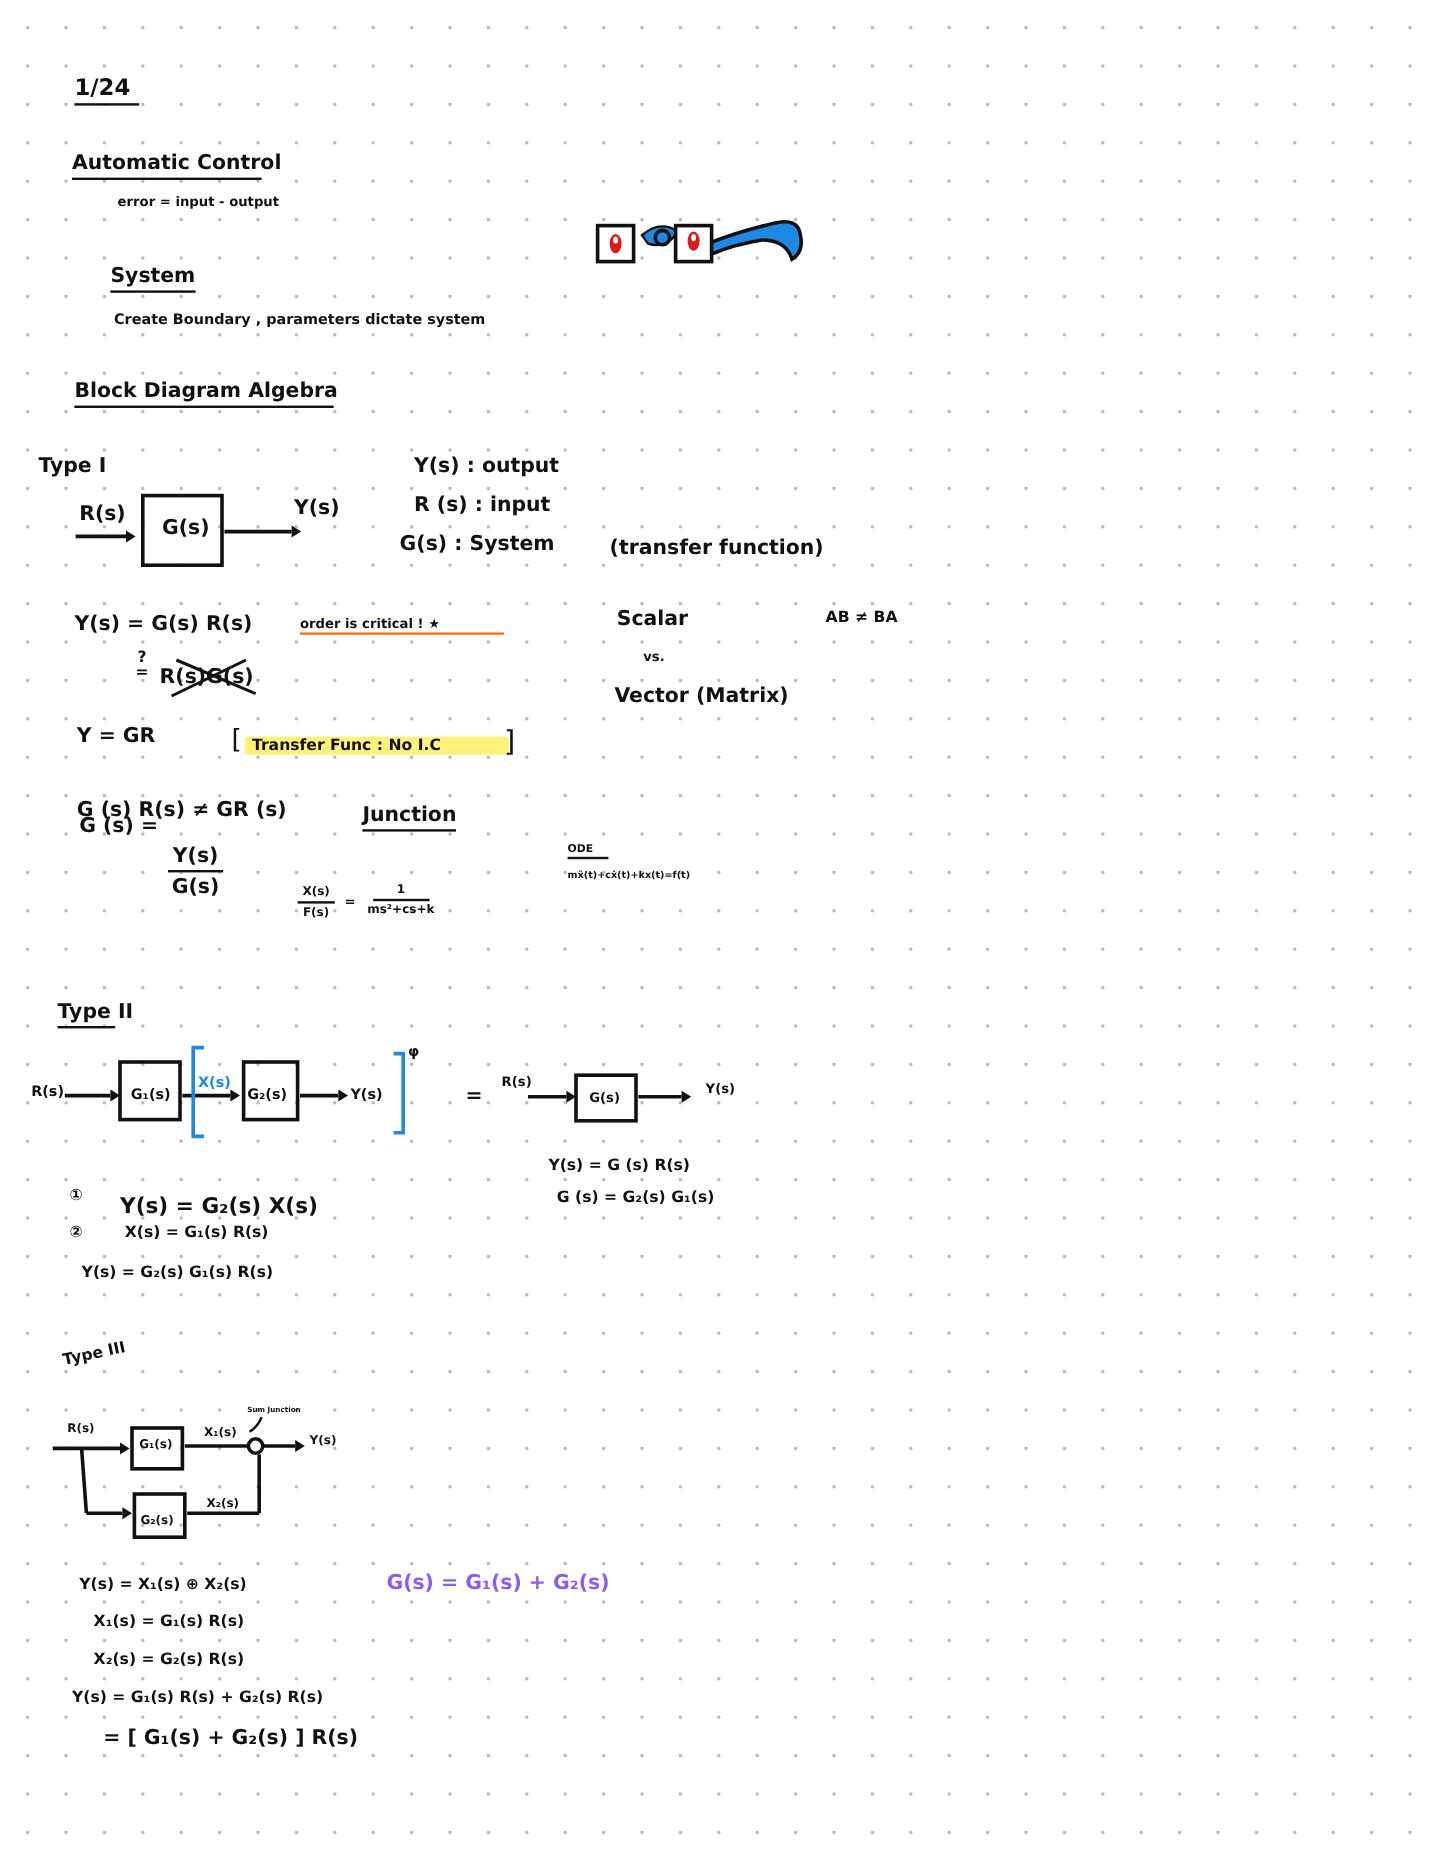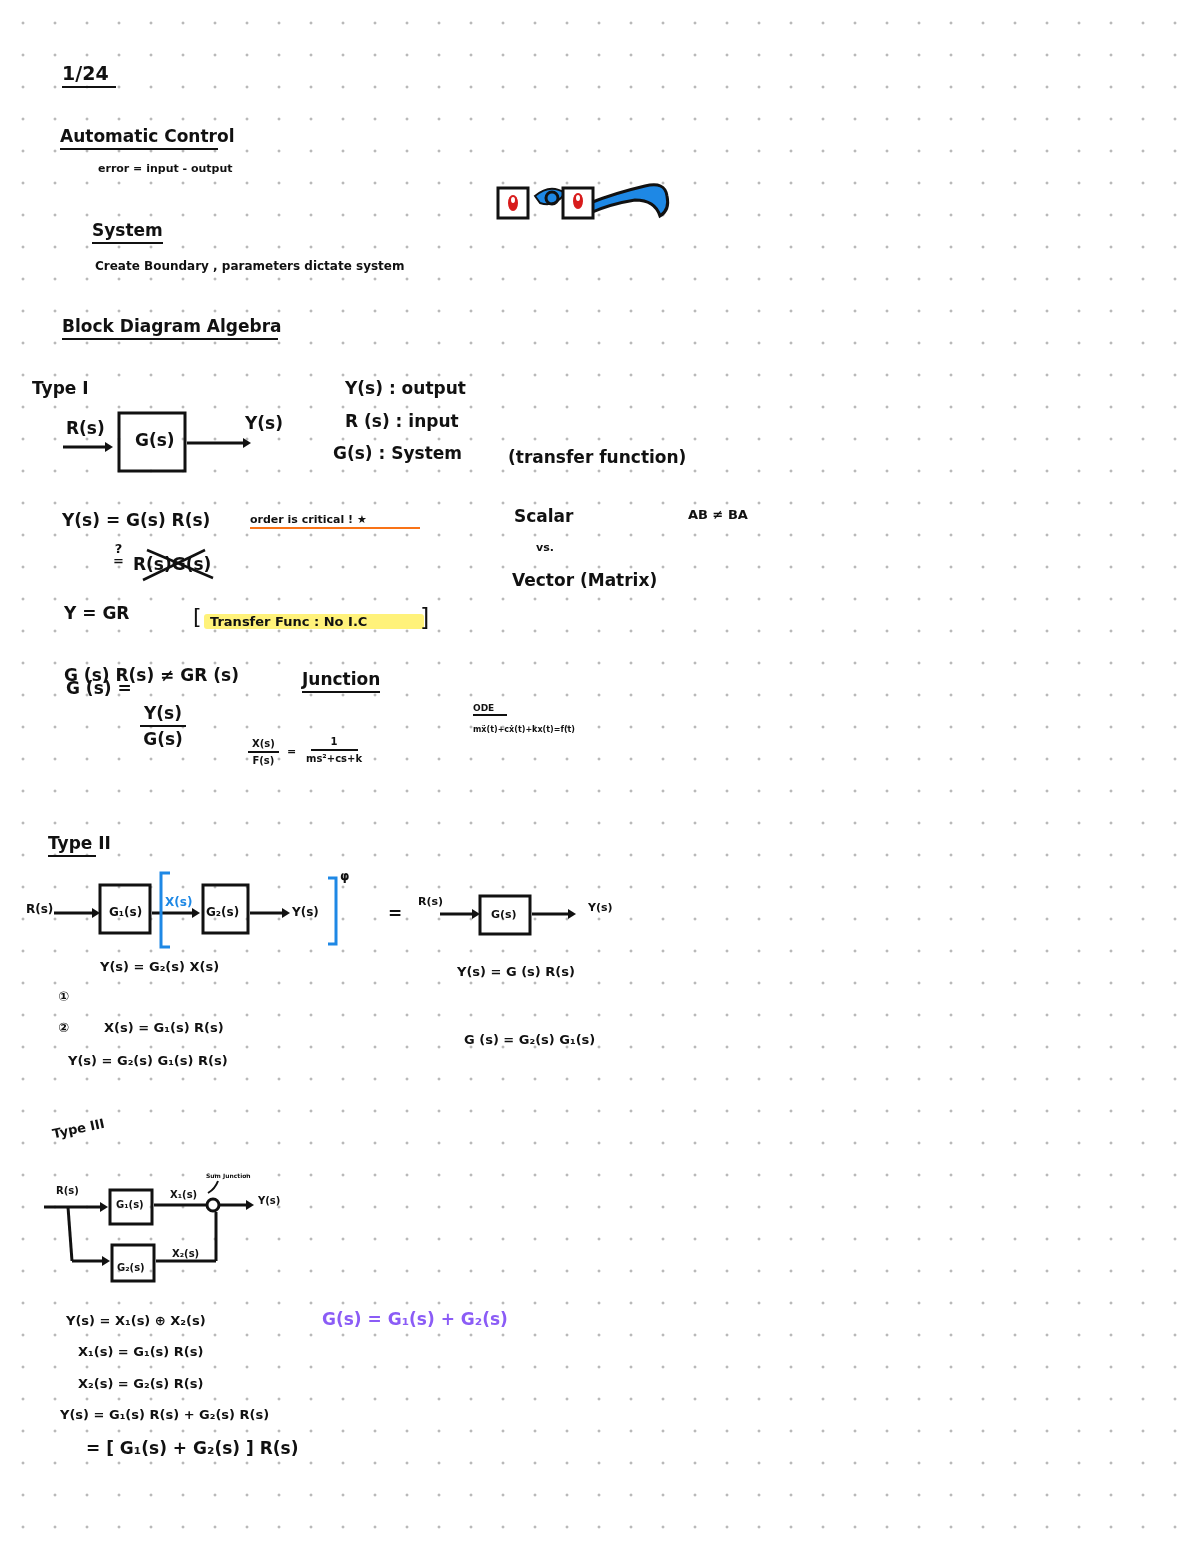--- a/index.html
+++ b/index.html
@@ -143,25 +143,25 @@
   <polygon points="32,19 40,24 32,29" fill="#111"></polygon>
   <rect x="40" y="6" width="50" height="38" fill="none" stroke="#111" stroke-width="3"></rect>
   <line x1="92" y1="24" x2="128" y2="24" stroke="#111" stroke-width="3"></line>
   <polygon points="128,19 136,24 128,29" fill="#111"></polygon>
 </svg>
 <div class="t sm" style="left:418px; top:896px; font-size:11px;">R(s)</div>
 <div class="t sm" style="left:491px; top:909px; font-size:11px;">G(s)</div>
 <div class="t sm" style="left:588px; top:902px; font-size:11px;">Y(s)</div>
 
 <div class="t sm" style="left:457px; top:965px; font-size:13px;">Y(s) = G (s) R(s)</div>
-<div class="t sm" style="left:464px; top:992px; font-size:13px;margin-top:41px;">G (s) = G₂(s) G₁(s)</div>
+<div class="t sm" style="left:464px; top:992px; font-size:13px;">G (s) = G₂(s) G₁(s)</div>
 
 <div>
   <div class="t sm" style="left:58px; top:990px; font-size:13px;">①</div>
-  <div class="t sm" style="left:100px; top:960px; font-size:13px;">Y(s)  =  G₂(s) X(s)</div>
+  <div class="t sm" style="left:100px; top:997px; font-size:18px;">Y(s)  =  G₂(s) X(s)</div>
 </div>
 <div>
   <div class="t sm" style="left:58px; top:1021px; font-size:13px;">②</div>
   <div class="t sm" style="left:104px; top:1021px; font-size:13px;">X(s)  =  G₁(s) R(s)</div>
 </div>
 <div class="t sm" style="left:68px; top:1054px; font-size:13px;">Y(s) =  G₂(s) G₁(s) R(s)</div>
 
 <div class="t md" style="left:52px; top:1122px; transform:rotate(-12deg); font-size:13px;">Type III</div>
 
 <svg class="abs" style="left:40px; top:1175px;" width="240" height="110" viewBox="0 0 240 110">

